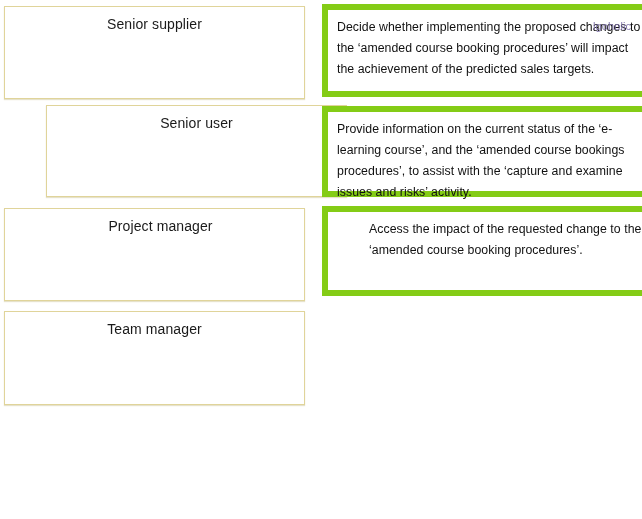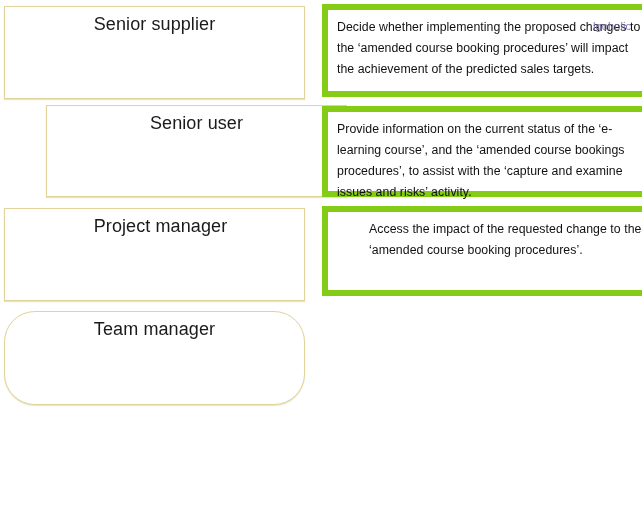--- a/index.html
+++ b/index.html
@@ -30,31 +30,31 @@
     left: 4px;
     width: 301px;
     box-sizing: border-box;
     background: #ffffff;
     border: 1px solid #e0d49a;
     box-shadow: 0 1px 1px rgba(200,190,140,0.45);
   }
   .role-box .role-label {
     display: block;
     text-align: center;
-    font-size: 18px;
+    font-size: 14px;
     color: #1a1a1a;
     line-height: 16px;
     padding-top: 9px;
     letter-spacing: 0.1px;
   }
 
   .role-box-1 { top: 6px;   height: 93px; }
   .role-box-2 { top: 105px; height: 92px; margin-left: 42px; }
   .role-box-3 { top: 208px; height: 93px; padding-left: 12px; }
-  .role-box-4 { top: 311px; height: 94px; border-radius: 31px; }
+  .role-box-4 { top: 311px; height: 94px; }
   .role-box-5 { top: 415px; height: 94px; }
 
   
   .desc-box {
     position: absolute;
     left: 322px;
     width: 342px;
     box-sizing: border-box;
     background: #ffffff;
     border: 6px solid #84cc16;

